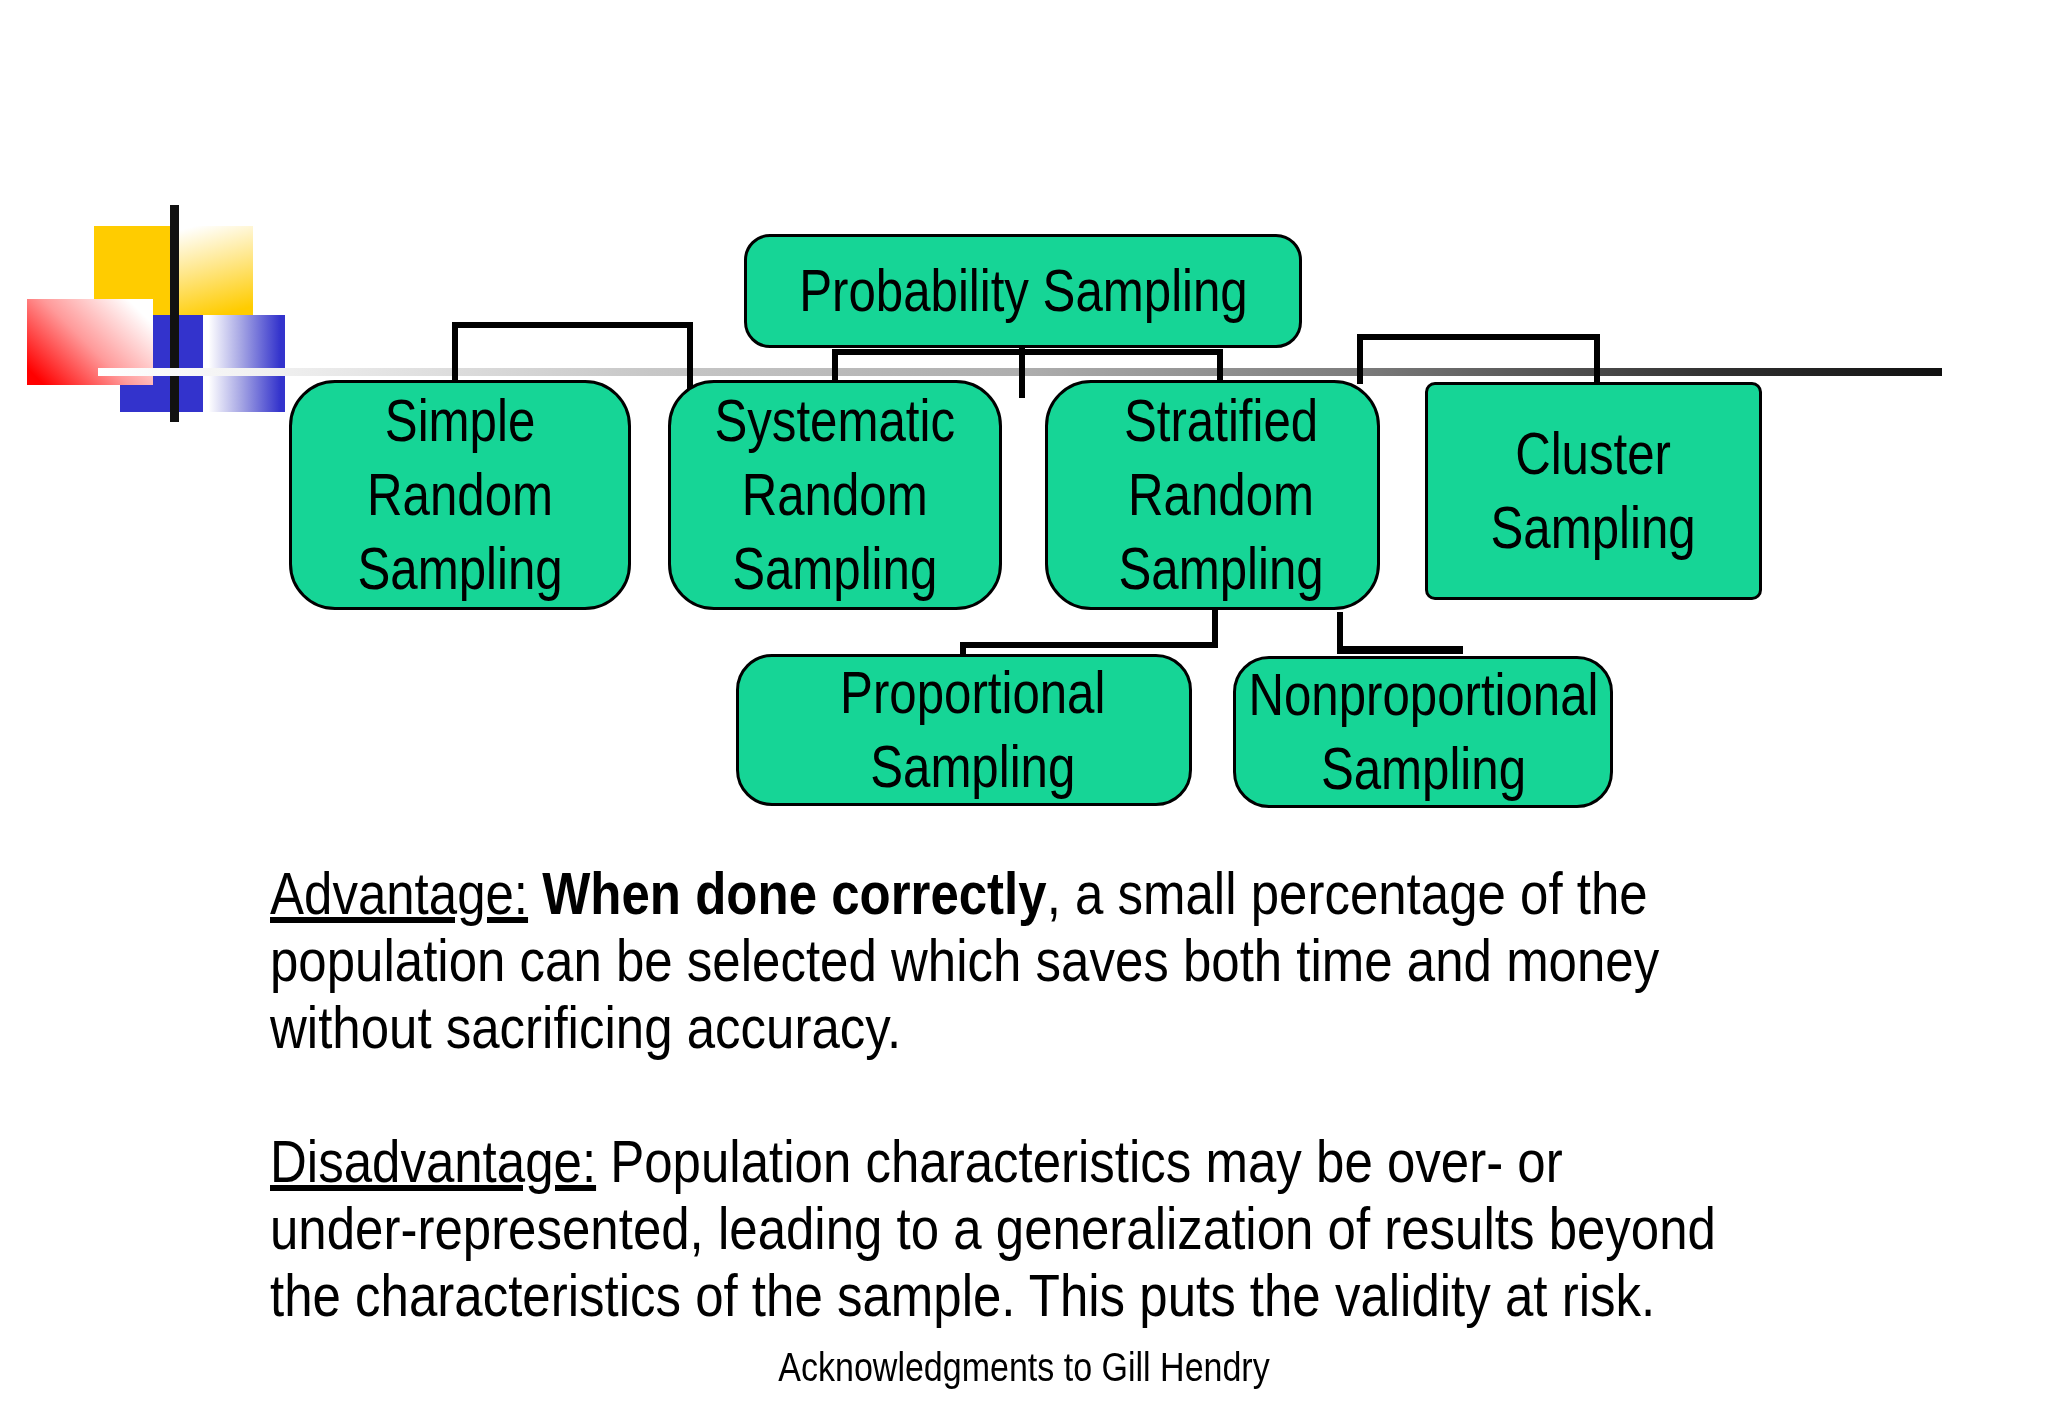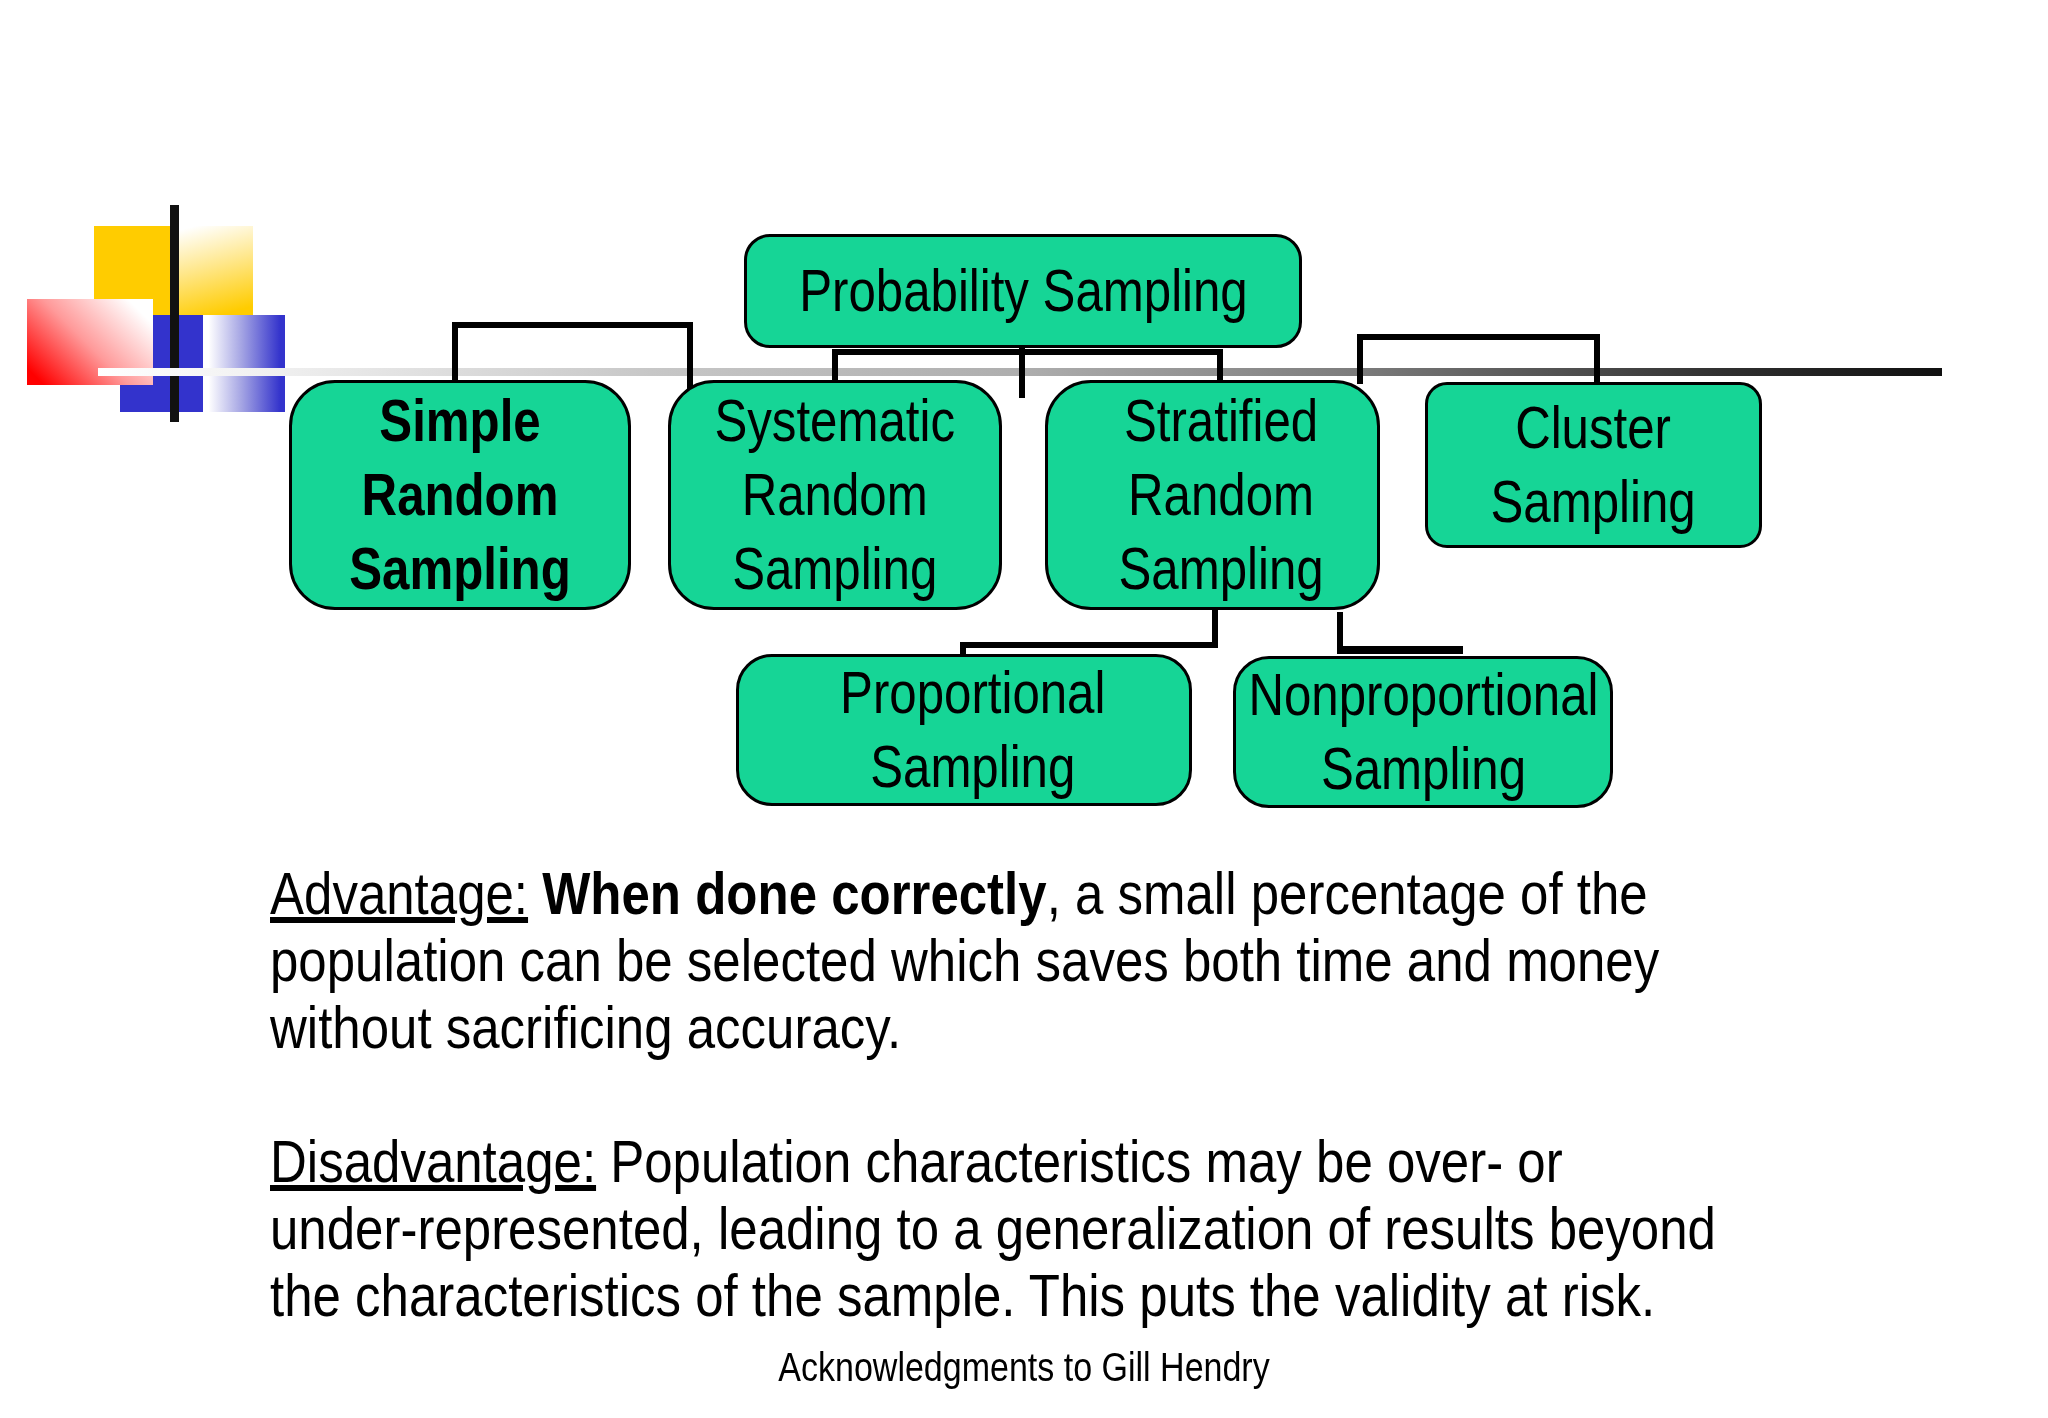--- a/index.html
+++ b/index.html
@@ -52,24 +52,24 @@
   .c-str-v3  {left:1337px;top:612px;width:6px;  height:42px;}
   .c-str-h2  {left:1337px;top:646px;width:126px;height:8px;}
   
   .gbox{
     position:absolute;background:var(--boxGreen);border:3px solid #000;
     display:flex;align-items:center;justify-content:center;text-align:center;
     font-size:60px;line-height:74px;color:#000;box-sizing:border-box;
   }
   .gbox .narrow{display:inline-block;transform:scaleX(0.82);transform-origin:center;white-space:pre-line;}
   .b-prob {left:744px; top:234px;width:558px;height:114px; border-radius:26px;}
-  .b-simp {left:289px; top:380px;width:342px;height:230px;border-radius:46px;font-weight:bold;}
+  .b-simp {left:289px; top:380px;width:342px;height:230px;border-radius:46px;}
   .b-syst {left:668px; top:380px;width:334px;height:230px;border-radius:46px;}
   .b-strat{left:1045px;top:380px;width:335px;height:230px;border-radius:46px;padding-left:18px;}
-  .b-clus {left:1425px;top:382px;width:337px;height:166px;border-radius:22px;}
+  .b-clus {left:1425px;top:382px;width:337px;height:218px;border-radius:10px;}
   .b-prop {left:736px; top:654px;width:456px;height:152px;border-radius:36px;padding-left:18px;}
   .b-nonp {left:1233px;top:656px;width:380px;height:152px;border-radius:36px;}
   
   .para{
     position:absolute;left:270px;width:1770px;font-size:60px;line-height:67px;
     white-space:pre-line;transform:scaleX(0.85);transform-origin:left top;color:#000;
   }
   .p-adv{top:860px;}
   .p-dis{top:1128px;}
   .run-underline{text-decoration:underline;}

